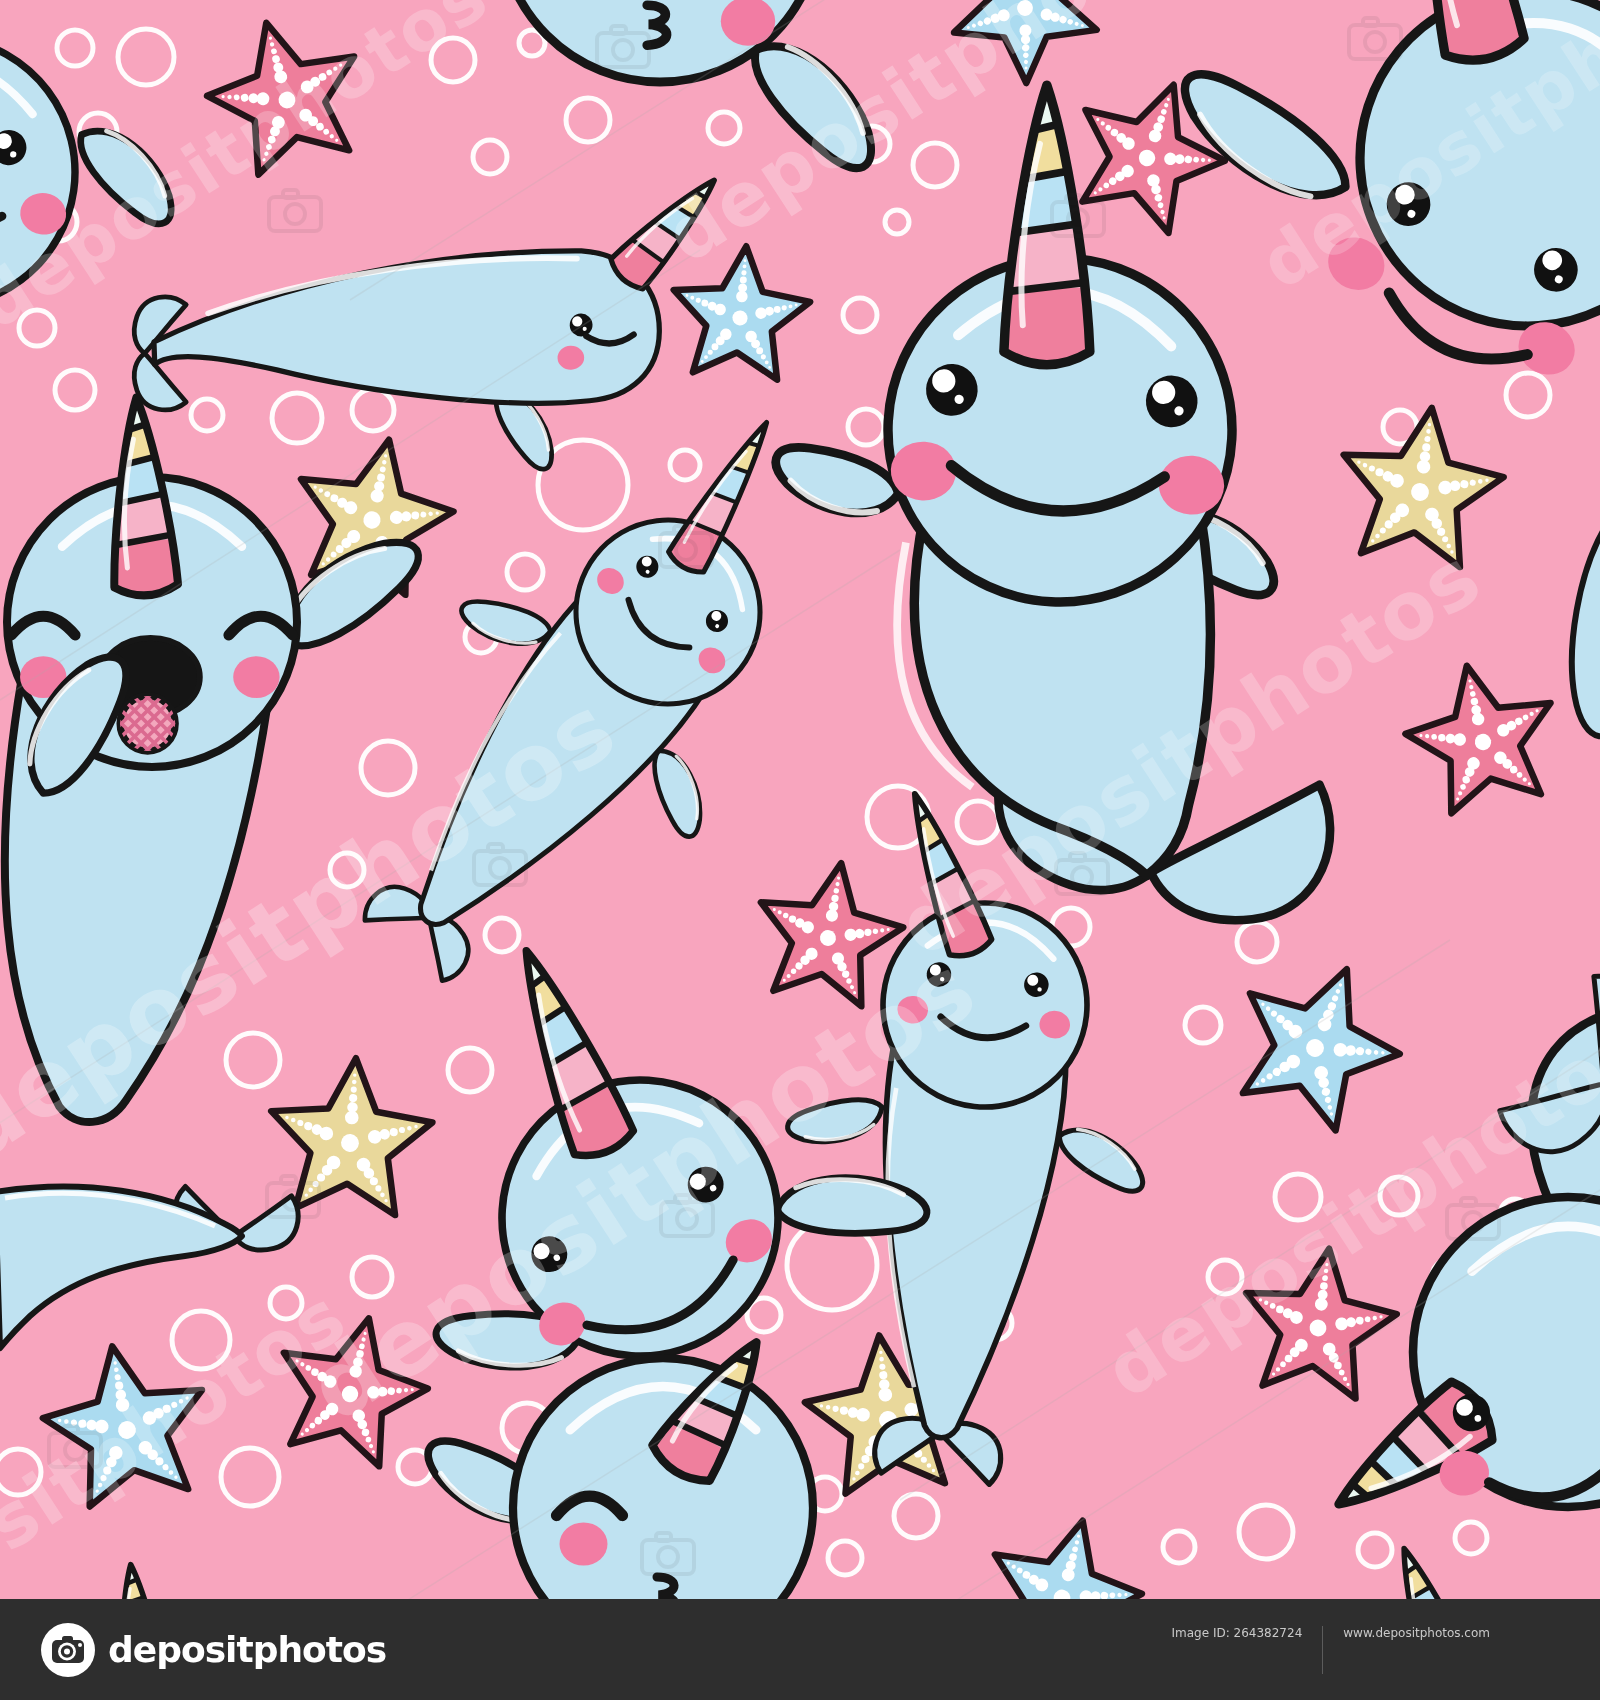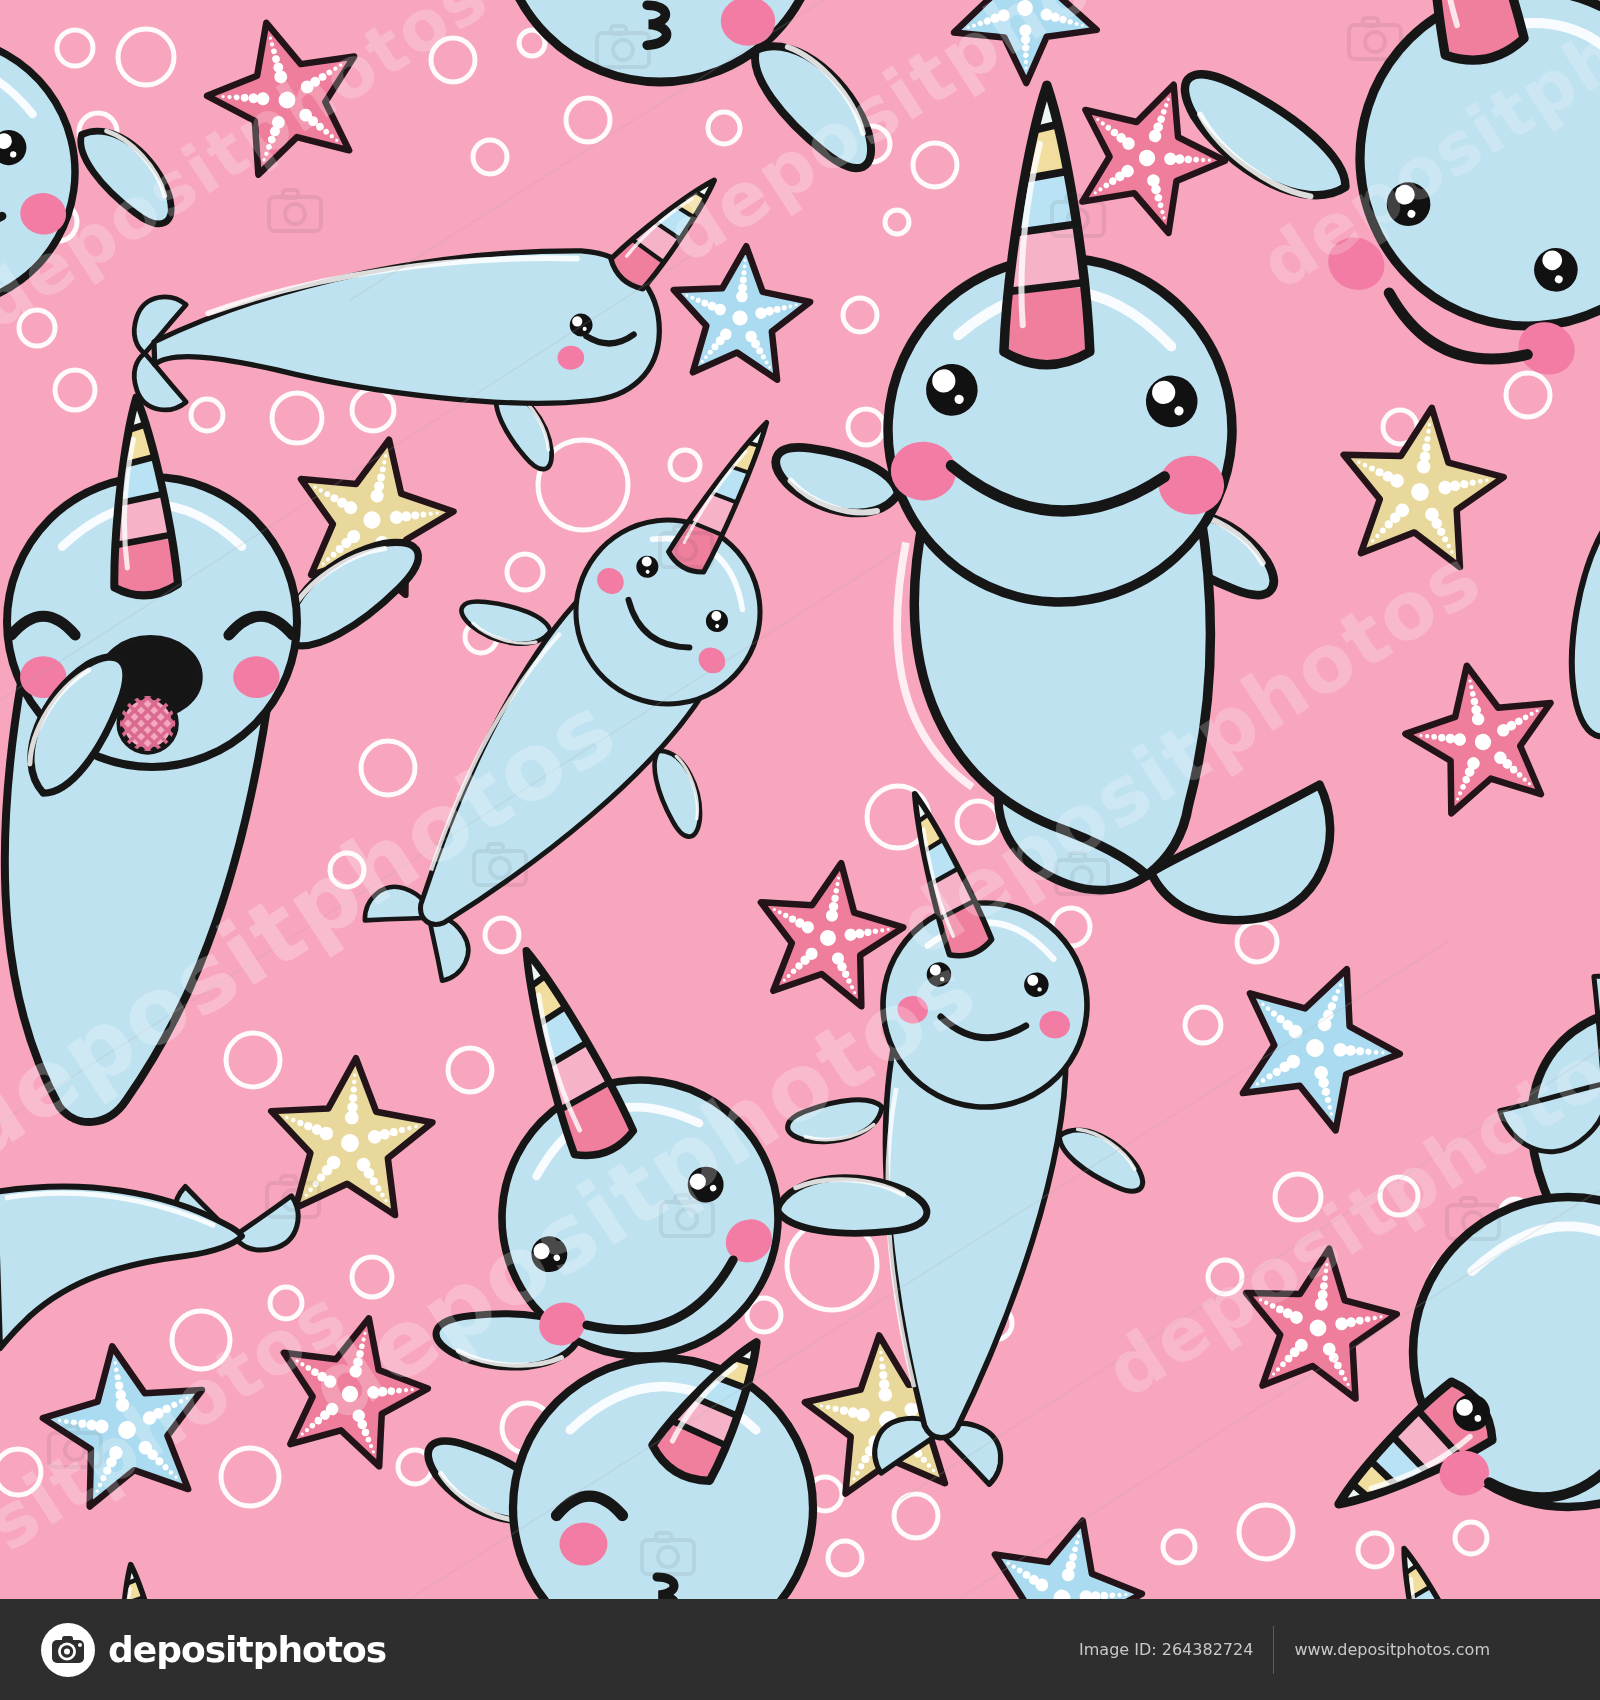--- a/index.html
+++ b/index.html
@@ -4,21 +4,21 @@
 <style>
   html,body{margin:0;padding:0;background:#555;}
   .stage{position:relative;width:1600px;height:1700px;overflow:hidden;background:#F8A5BE;font-family:"DejaVu Sans",sans-serif;}
   #art{position:absolute;left:0;top:0;display:block;}
   .footer{position:absolute;left:0;bottom:0;width:1600px;height:101px;background:#2E2E2E;
           display:flex;align-items:center;justify-content:space-between;box-sizing:border-box;
           padding-left:40px;padding-right:110px;}
   .f-left{display:flex;align-items:center;}
   .wordmark{color:#fff;font-weight:bold;font-size:36px;letter-spacing:-1px;margin-left:12px;
             font-family:"DejaVu Sans",sans-serif;}
-  .f-right{display:flex;align-items:center;color:#C9C9C9;font-size:16px;
+  .f-right{display:flex;color:#C9C9C9;font-size:12px;
            font-family:"DejaVu Sans",sans-serif;}
   .divider{width:1px;height:48px;background:#5c5c5c;margin:0 20px;display:inline-block;}
 </style>
 </head>
 <body>
 
 <div class="stage">
   <svg id="art" width="1600" height="1700" viewBox="0 0 1600 1700">
       <defs>
         <clipPath id="hc0">

